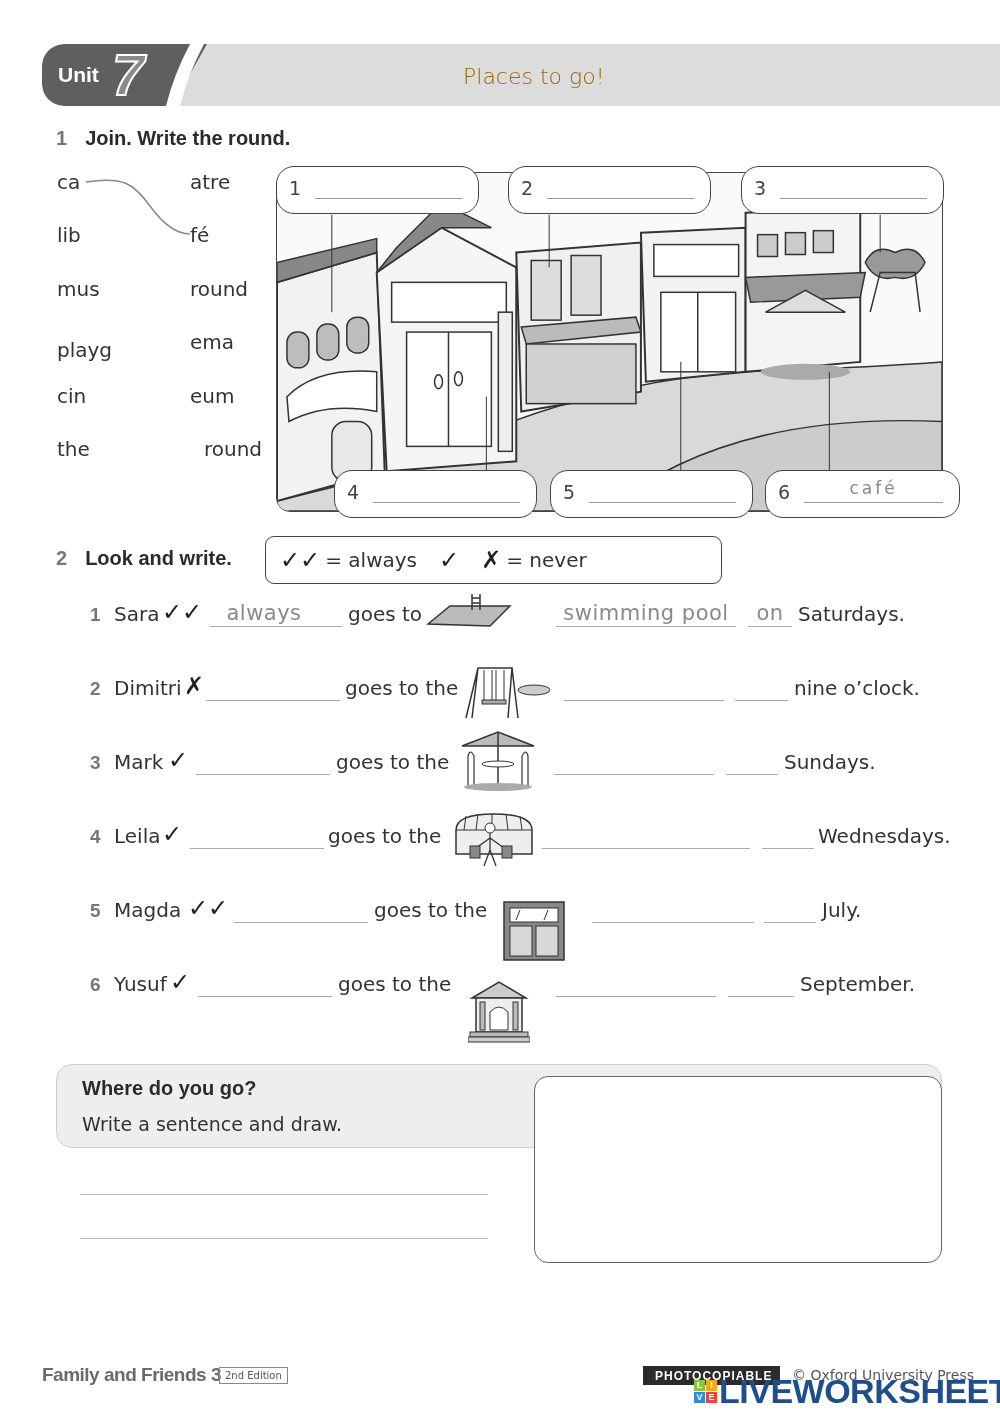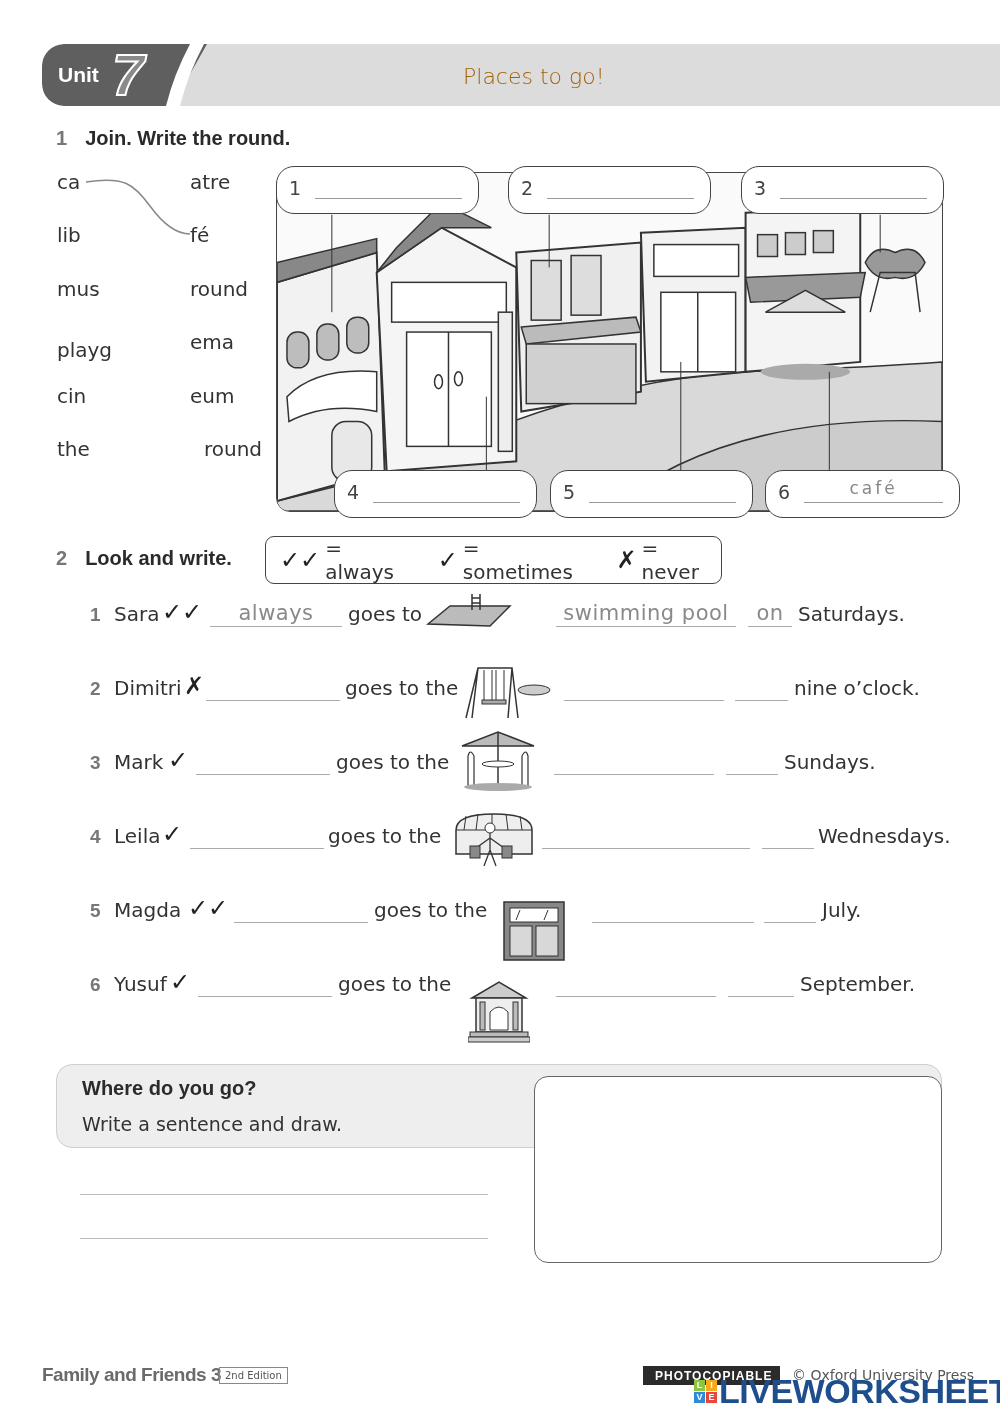--- a/index.html
+++ b/index.html
@@ -210,34 +210,33 @@
   <span class="ex-num">2</span><span>Look and write.</span>
 </div>
 
 <div class="key-box">
   <div class="key-item">
     <span class="tick">✓✓</span>
     <span>= always</span>
   </div>
   <div class="key-item">
     <span class="tick">✓</span>
-    <span>= sometimes</span>
   </div>
   <div class="key-item">
     <span class="tick">✗</span>
     <span>= never</span>
   </div>
 </div>
 
 <div class="row" style="top:600px;width:880px;">
   <span class="row-num" style="left:0;top:4px;">1</span>
   <span style="left:24px;top:2px;">Sara</span>
   <span class="tick" style="left:72px;top:-2px;">✓✓</span>
   <div class="blank" style="left:120px;top:26px;width:132px;"></div>
-  <span class="blank-ans" style="left:120px;top:1px;width:132px;">always</span>
+  <span class="blank-ans" style="left:108px;top:1px;width:132px;">always</span>
   <span style="left:258px;top:2px;">goes to</span>
   <svg class="place-icon" style="left:336px;top:-8px;" width="86" height="42" viewBox="0 0 86 42">
     <path d="M2 32 L24 14 L84 14 L64 34Z" fill="#bbb" stroke="#333" stroke-width="1.5"></path>
     <path d="M46 2 L46 18 M54 2 L54 18 M46 6 L54 6 M46 11 L54 11" stroke="#333" stroke-width="1.5" fill="none"></path>
   </svg>
   <div class="blank" style="left:466px;top:26px;width:180px;"></div>
   <span class="blank-ans" style="left:466px;top:1px;width:180px;">swimming pool</span>
   <div class="blank" style="left:658px;top:26px;width:44px;"></div>
   <span class="blank-ans" style="left:658px;top:1px;width:44px;">on</span>
   <span style="left:708px;top:2px;">Saturdays.</span>

